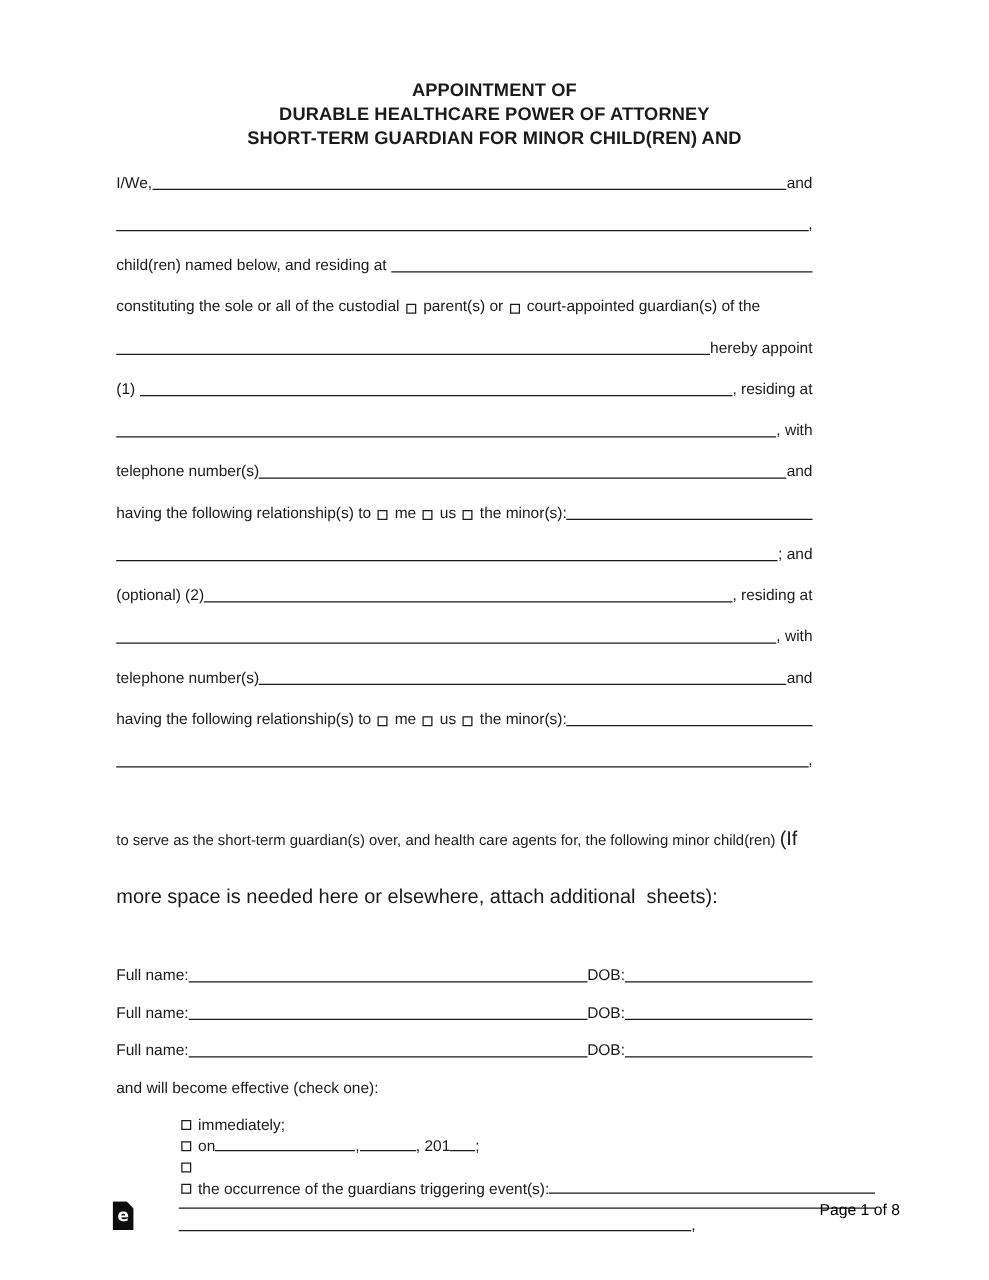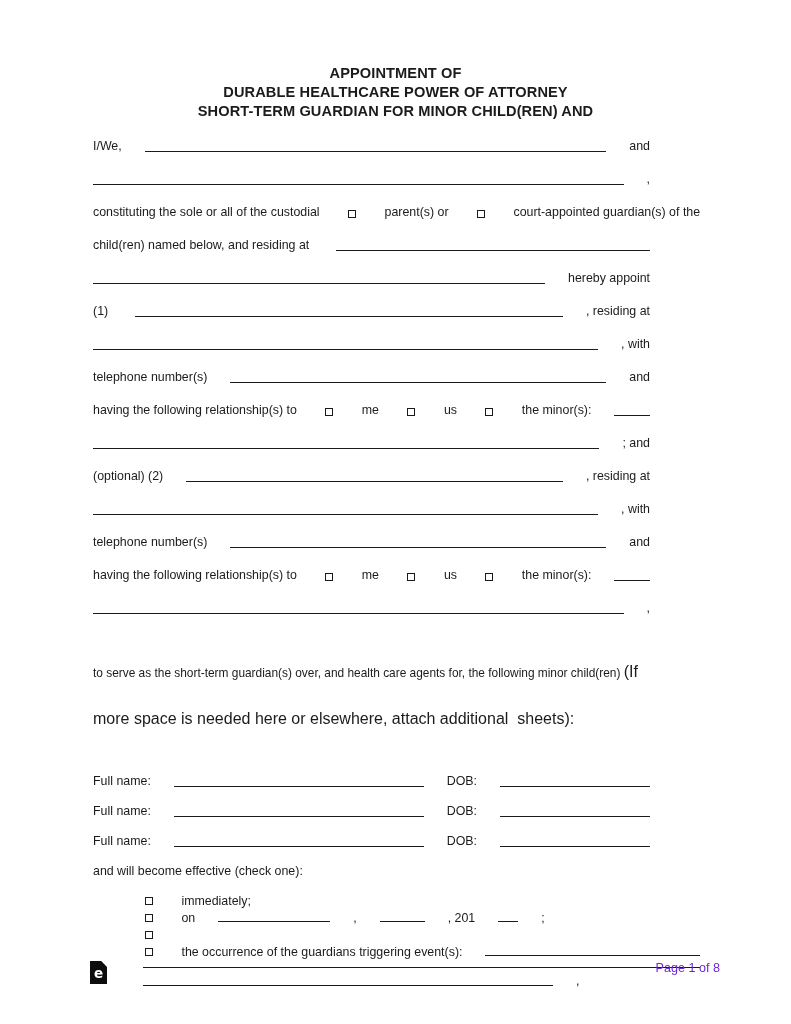--- a/index.html
+++ b/index.html
@@ -23,21 +23,20 @@
   }
   .body-area { margin: 18px 141px 0 93px; }
   .fline {
     display: flex;
     flex-wrap: nowrap;
     align-items: baseline;
     height: 15px;
     margin-bottom: 18px;
     font-size: 12.4px;
     white-space: pre;
-    gap: 23px;
   }
   .seg { flex: 0 0 auto; }
   .blank {
     align-self: flex-end;
     height: 0;
     border-bottom: 1.3px solid #1b1b1b;
     margin-bottom: 2.5px;
     flex: 0 0 auto;
   }
   .blank.grow { flex: 1 1 auto; }
@@ -82,41 +81,41 @@
     font-size: 13.5px;
     line-height: 1;
     margin-top: 3px;
     font-family: "DejaVu Sans", sans-serif;
   }
   .pagenum {
     position: absolute;
     top: 961px;
     right: 71px;
     font-size: 12.6px;
-    color: #6d28d9;
+    color: #000000;
   }
 </style>
 </head>
 <body>
 
 <div class="page">
 
   <div class="title-block">
     <div class="title-line">APPOINTMENT OF</div>
     <div class="title-line">DURABLE HEALTHCARE POWER OF ATTORNEY</div>
     <div class="title-line">SHORT-TERM GUARDIAN FOR MINOR CHILD(REN) AND</div>
   </div>
 
   <div class="body-area">
 
     <div>
         <div class="fline"><span class="seg">I/We,</span><span class="blank grow"></span><span class="seg">and</span></div>
         <div class="fline"><span class="blank grow"></span><span class="seg">,</span></div>
+        <div class="fline"><span class="seg">child(ren) named below, and residing at </span><span class="blank grow"></span></div>
         <div class="fline"><span class="seg">constituting the sole or all of the custodial </span><span class="cbx"></span><span class="seg"> parent(s) or </span><span class="cbx"></span><span class="seg"> court-appointed guardian(s) of the</span></div>
-        <div class="fline"><span class="seg">child(ren) named below, and residing at </span><span class="blank grow"></span></div>
         <div class="fline"><span class="blank grow"></span><span class="seg">hereby appoint</span></div>
         <div class="fline"><span class="seg">(1) </span><span class="blank grow"></span><span class="seg">, residing at</span></div>
         <div class="fline"><span class="blank grow"></span><span class="seg">, with</span></div>
         <div class="fline"><span class="seg">telephone number(s)</span><span class="blank grow"></span><span class="seg">and</span></div>
         <div class="fline"><span class="seg">having the following relationship(s) to </span><span class="cbx"></span><span class="seg"> me </span><span class="cbx"></span><span class="seg"> us </span><span class="cbx"></span><span class="seg"> the minor(s):</span><span class="blank grow"></span></div>
         <div class="fline"><span class="blank grow"></span><span class="seg">; and</span></div>
         <div class="fline"><span class="seg">(optional) (2)</span><span class="blank grow"></span><span class="seg">, residing at</span></div>
         <div class="fline"><span class="blank grow"></span><span class="seg">, with</span></div>
         <div class="fline"><span class="seg">telephone number(s)</span><span class="blank grow"></span><span class="seg">and</span></div>
         <div class="fline"><span class="seg">having the following relationship(s) to </span><span class="cbx"></span><span class="seg"> me </span><span class="cbx"></span><span class="seg"> us </span><span class="cbx"></span><span class="seg"> the minor(s):</span><span class="blank grow"></span></div>

